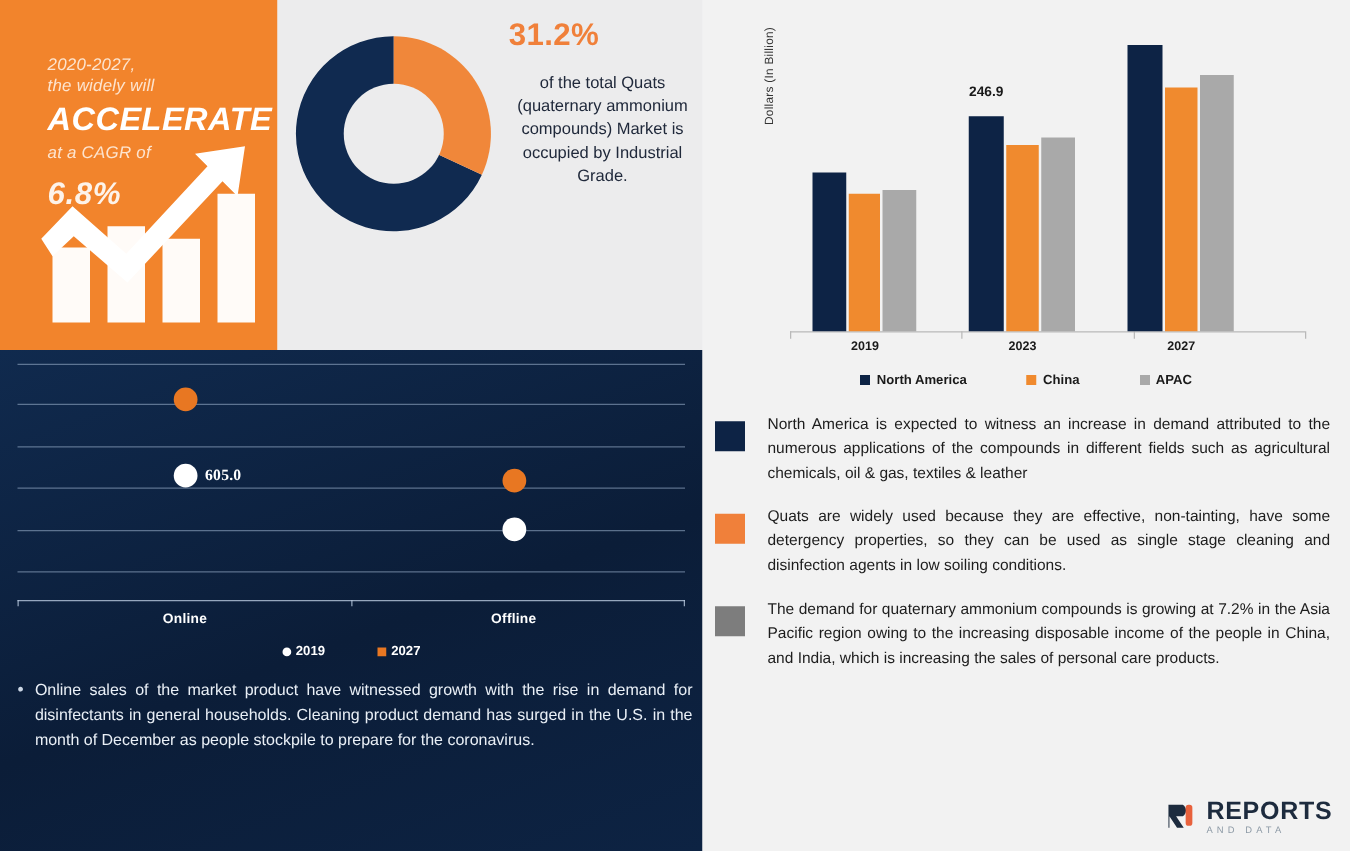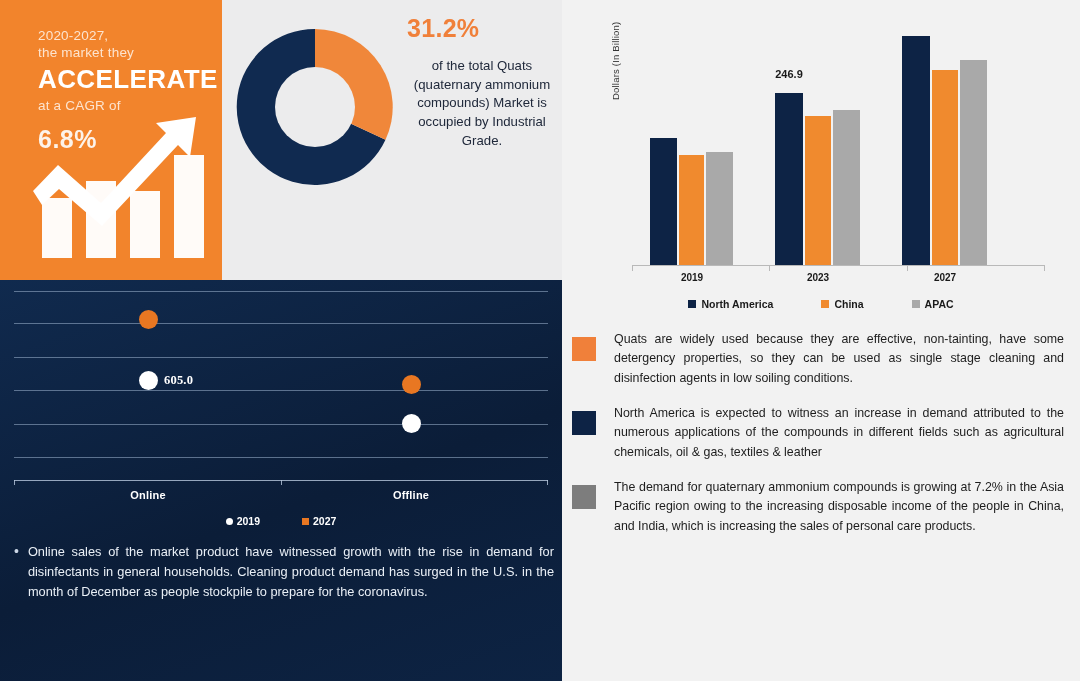--- a/index.html
+++ b/index.html
@@ -15,22 +15,22 @@
     background: #f2f2f2;
   }
 
   
   .orange-panel {
     position: absolute; left: 0; top: 0; width: 222px; height: 280px;
     background: #f2842c;
     overflow: hidden;
   }
   .op-text {
-    position: absolute; left: 38px; top: 28px; width: 180px;
-    color: #ffffff; line-height: 1.18; z-index: 3;
+    position: absolute; left: 38px; top: 44px; width: 180px;
+    color: #ffffff; line-height: 1.18; z-index: 3; font-style: italic;
   }
   .op-l1 { font-size: 13.5px; color: #fde4cf; letter-spacing: .2px; }
   .op-l2 { font-size: 13.5px; color: #fde4cf; letter-spacing: .2px; margin-top: 1px; }
   .op-l3 { font-size: 26px; font-weight: bold; letter-spacing: .4px; margin-top: 3px; color:#ffffff; }
   .op-l4 { font-size: 13.5px; color: #fde4cf; letter-spacing: .2px; margin-top: 3px; }
   .op-l5 { font-size: 25px; font-weight: bold; letter-spacing: .5px; margin-top: 12px; color:#fdf3ea; }
   .growth-svg { position: absolute; left: 28px; top: 95px; z-index: 1; }
 
   
   .mid-panel {
@@ -170,21 +170,21 @@
       <g fill="#ffffff">
         <path d="M14 103 L44 103 L44 163 L14 163 Z" opacity="0.97"></path>
         <path d="M58 86 L88 86 L88 163 L58 163 Z" opacity="0.97"></path>
         <path d="M102 96 L132 96 L132 163 L102 163 Z" opacity="0.97"></path>
         <path d="M146 60 L176 60 L176 163 L146 163 Z" opacity="0.97"></path>
         <path d="M5 96 L30 70 L73 108 L138 38 L128 28 L168 22 L162 62 L150 50 L74 131 L31 94 L14 110 Z"></path>
       </g>
     </svg>
     <div class="op-text">
       <div class="op-l1">2020-2027,</div>
-      <div class="op-l2">the market they</div>
+      <div class="op-l2">the widely will</div>
       <div class="op-l3">ACCELERATE</div>
       <div class="op-l4">at a CAGR of</div>
       <div class="op-l5">6.8%</div>
     </div>
   </div>
 
   <div class="mid-panel">
     <div class="donut-wrap">
       <svg width="170" height="170" viewBox="0 0 170 170">
 
@@ -281,28 +281,38 @@
         <span class="bl-text">China</span>
       </div>
       <div class="bl-item">
         <span class="bl-sq" style="background:#a9a9a9"></span>
         <span class="bl-text">APAC</span>
       </div>
     </div>
 
     <div class="notes">
       <div class="note-row">
+        <div class="note-swatch" style="background:#0d2345"></div>
+        <div class="note-text">North America is expected to witness an increase in demand attributed to the numerous applications of the compounds in different fields such as agricultural chemicals, oil &amp; gas, textiles &amp; leather</div>
+      </div>
+      <div class="note-row">
         <div class="note-swatch" style="background:#f0803a"></div>
         <div class="note-text">Quats are widely used because they are effective, non-tainting, have some detergency properties, so they can be used as single stage cleaning and disinfection agents in low soiling conditions.</div>
-      </div>
-      <div class="note-row">
-        <div class="note-swatch" style="background:#0d2345"></div>
-        <div class="note-text">North America is expected to witness an increase in demand attributed to the numerous applications of the compounds in different fields such as agricultural chemicals, oil &amp; gas, textiles &amp; leather</div>
       </div>
       <div class="note-row">
         <div class="note-swatch" style="background:#7d7d7d"></div>
         <div class="note-text">The demand for quaternary ammonium compounds is growing at 7.2% in the Asia Pacific region owing to the increasing disposable income of the people in China, and India, which is increasing the sales of personal care products.</div>
       </div>
     </div>
 
+    <div class="logo">
+      <svg class="logo-mark" viewBox="0 0 34 28">
+        <path d="M1 2 H16 A7 7 0 0 1 16 14 H9 L17 26 H10 L2 14 V26 H1 Z" fill="#1d2b3e"></path>
+        <rect x="19" y="2" width="7" height="22" rx="3" fill="#e8613c"></rect>
+      </svg>
+      <div class="logo-words">
+        <div class="logo-top">REPORTS</div>
+        <div class="logo-bottom">AND DATA</div>
+      </div>
+    </div>
 
   </div>
 </div>
 
 </body></html>

